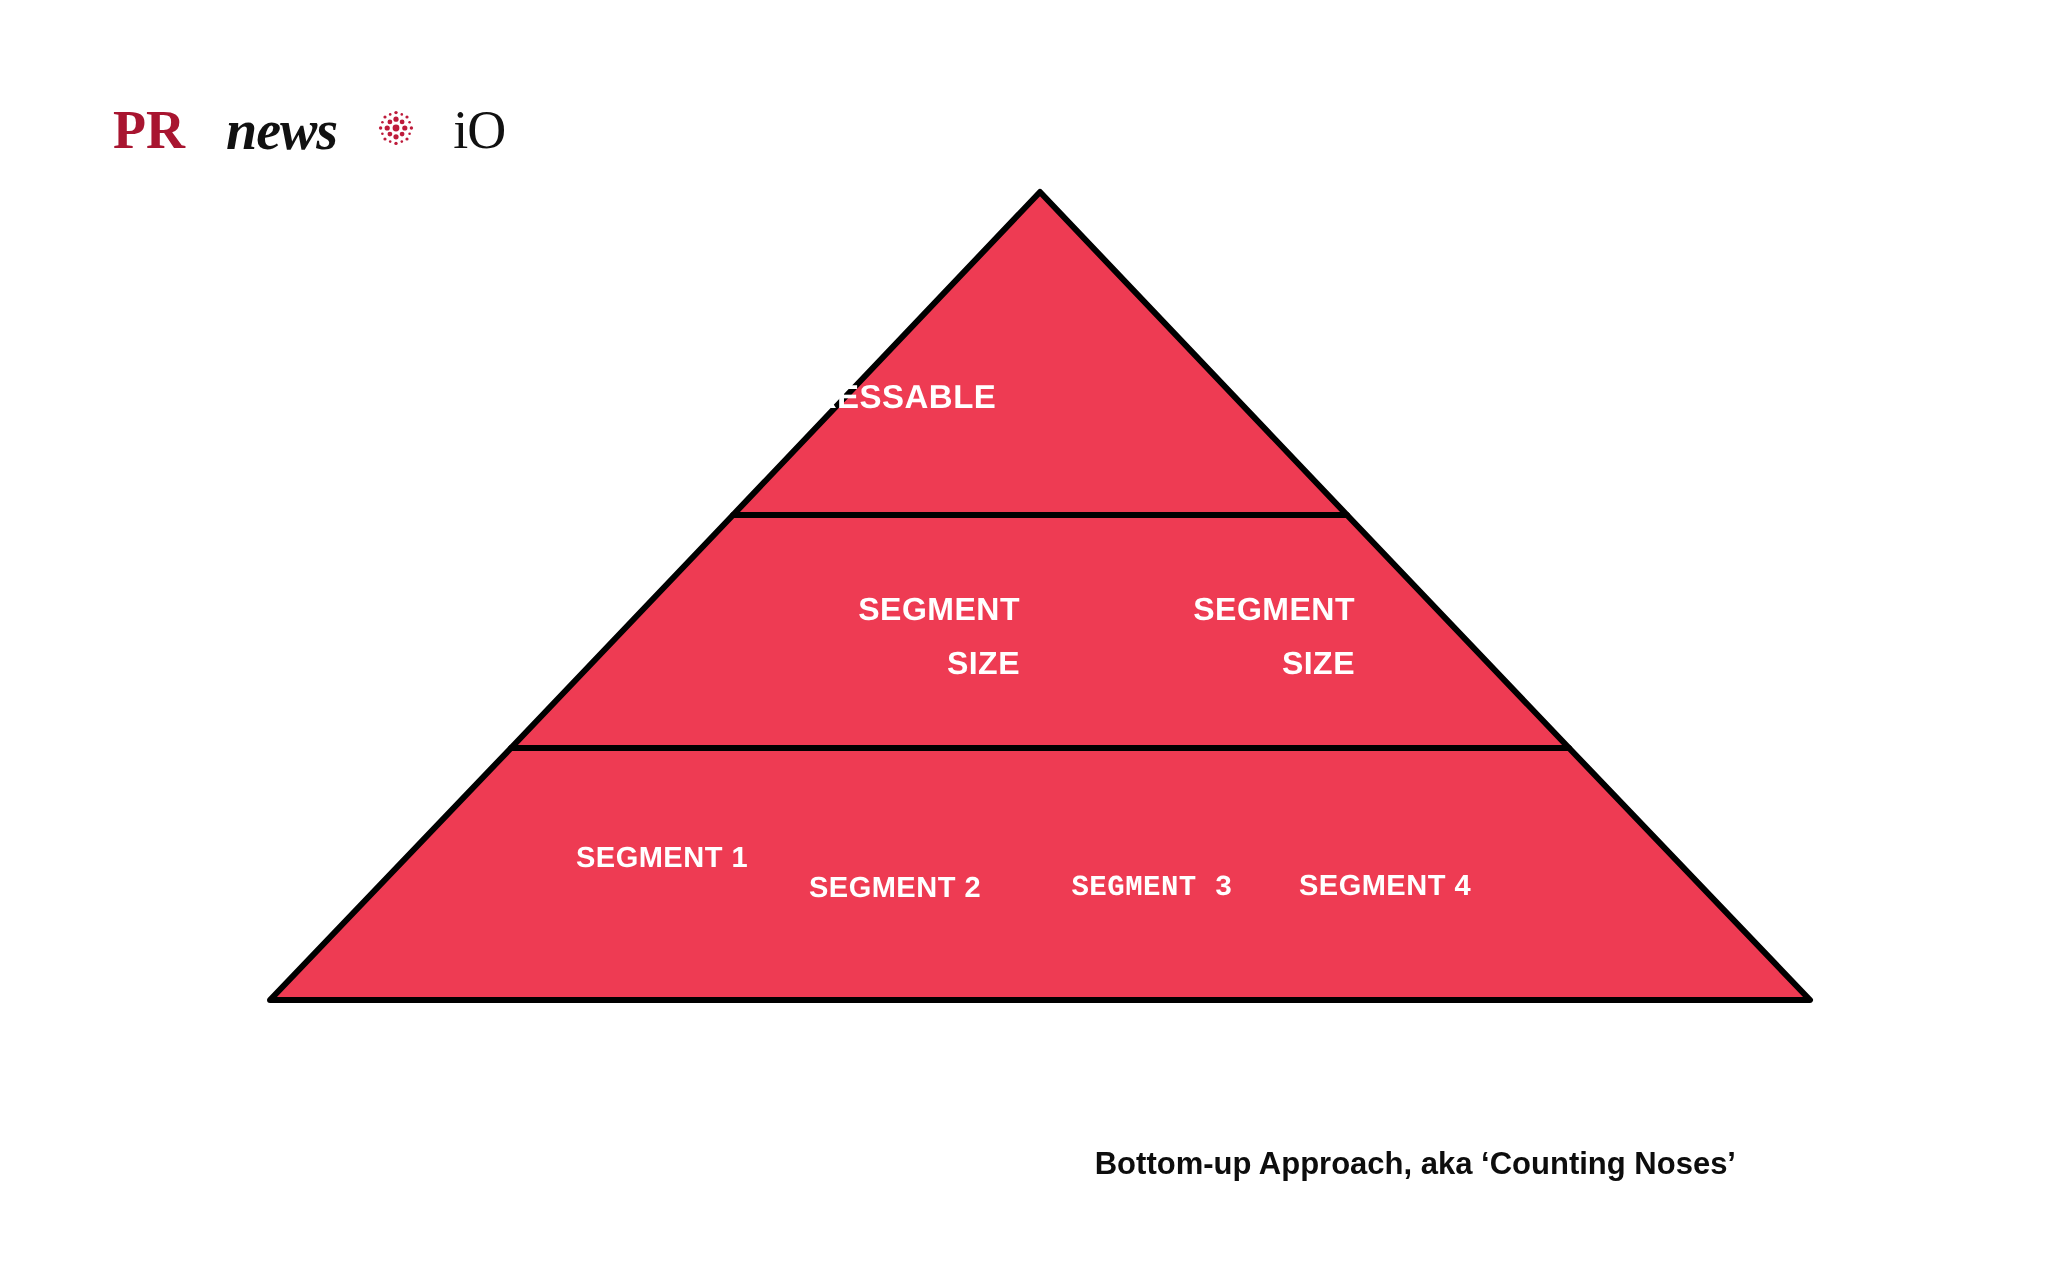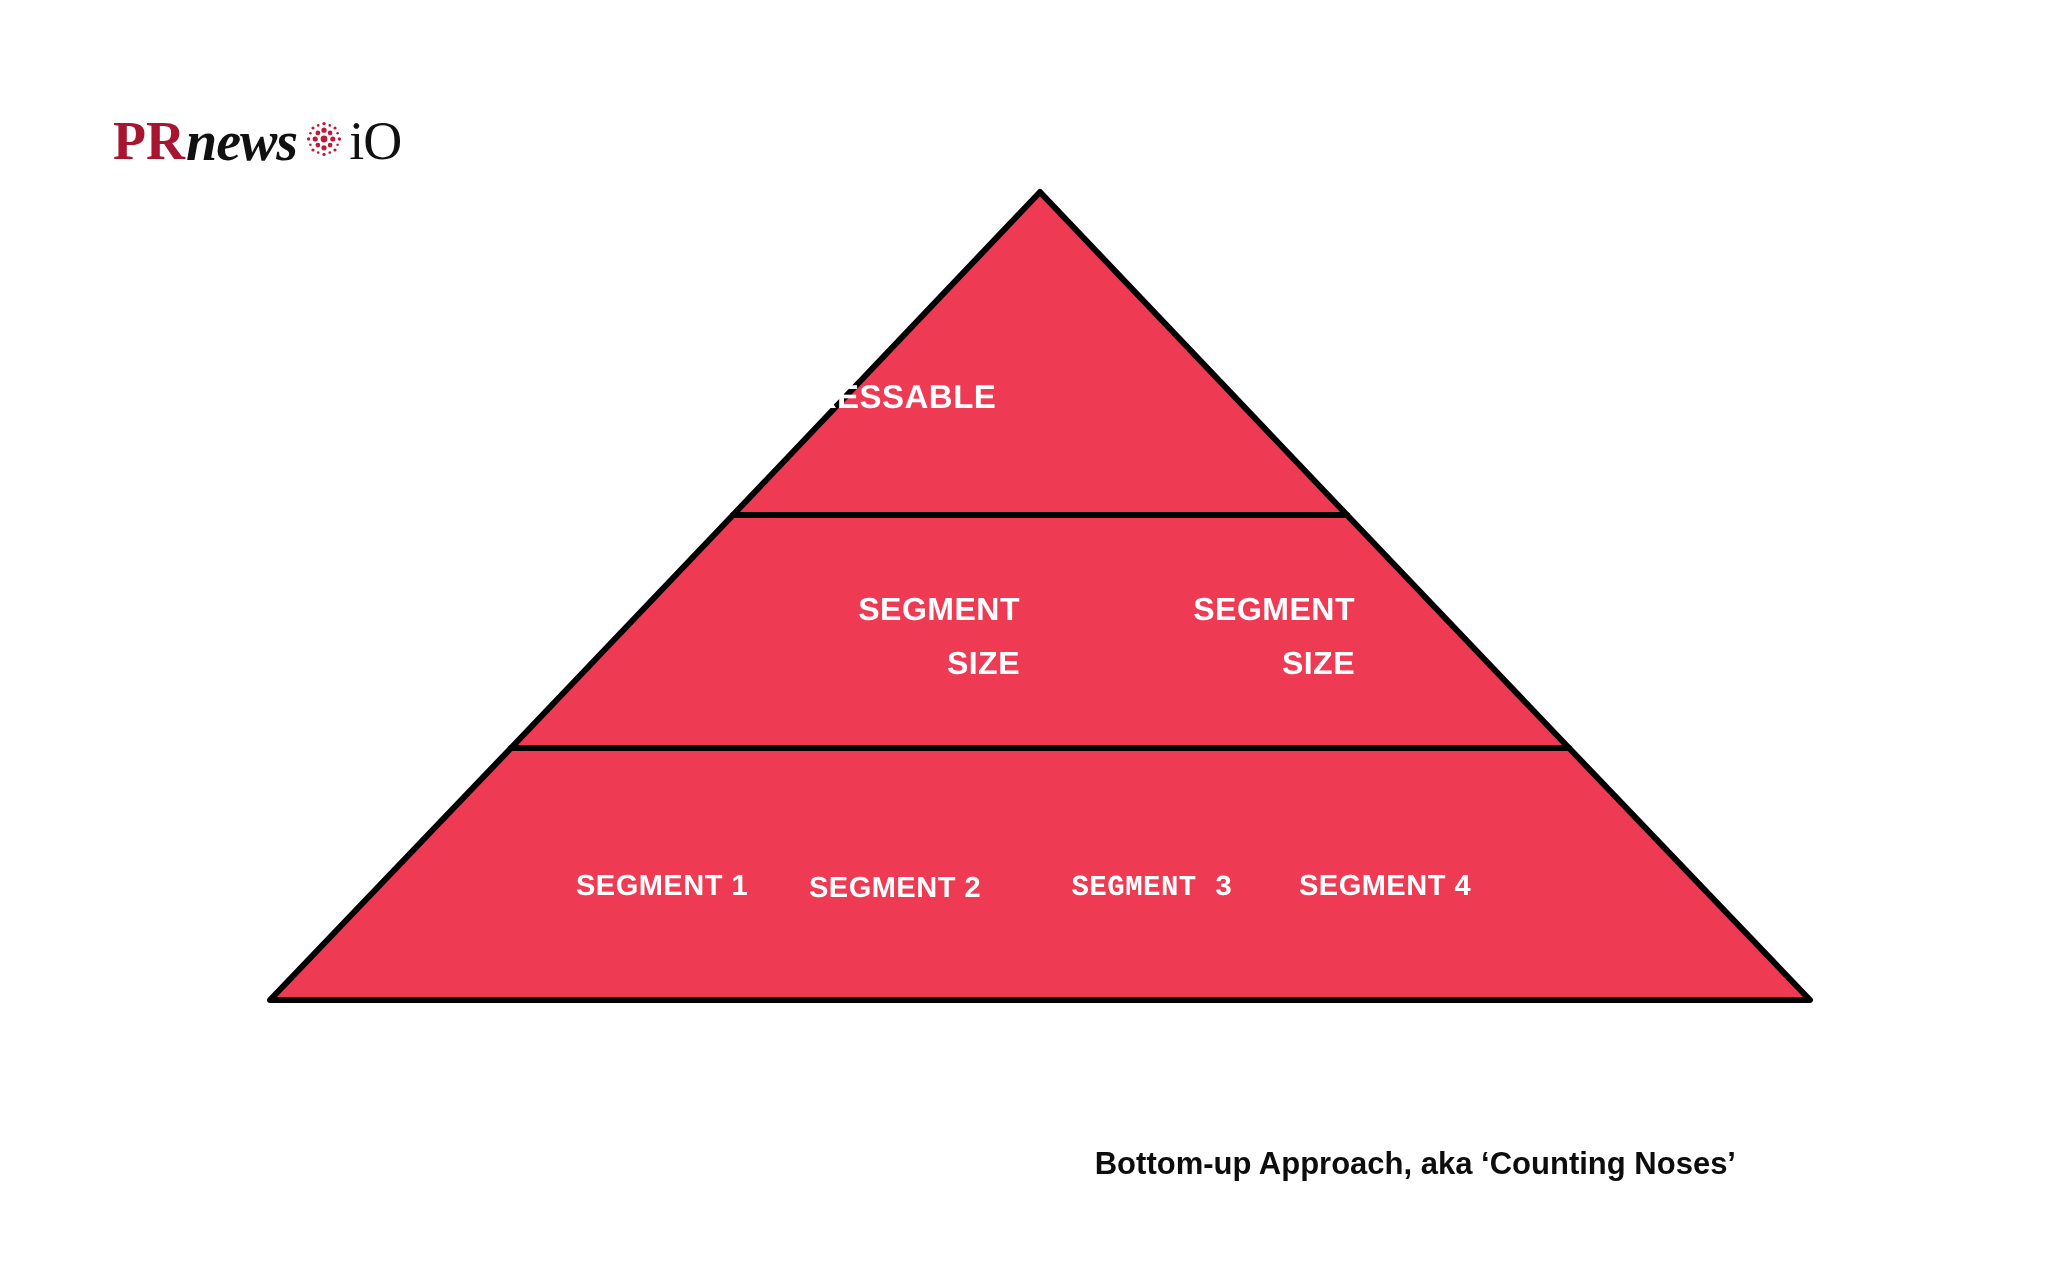--- a/index.html
+++ b/index.html
@@ -12,42 +12,43 @@
     height: 1270px;
     position: relative;
     overflow: hidden;
     font-family: "Liberation Sans", sans-serif;
   }
 
   
   #logo {
     position: absolute;
     left: 113px;
-    top: 110px;
+    top: 99px;
     display: flex;
     align-items: center;
     height: 62px;
     user-select: none;
+    gap: 32px;
   }
   #logo .logo-pr {
     font-family: "Liberation Serif", serif;
     font-weight: bold;
     font-size: 54px;
     color: #A81530;
     letter-spacing: 0px;
     line-height: 1;
   }
   #logo .logo-news {
     font-family: "Liberation Serif", serif;
     font-style: italic;
     font-weight: bold;
     font-size: 56px;
     color: #111111;
     line-height: 1;
-    margin-left: 1px;
+    margin-left: 9px;
     letter-spacing: -1px;
   }
   #logo .logo-dots {
     margin: 0 5px 0 7px;
     display: block;
   }
   #logo .logo-io {
     font-family: "Liberation Serif", serif;
     font-size: 54px;
     color: #111111;
@@ -97,21 +98,21 @@
   #mid-label-1 { left: 720px; top: 582px; }
   #mid-label-2 { left: 1055px; top: 582px; }
 
   
   .bot-label {
     font-size: 29px;
     line-height: 38px;
     text-align: center;
     width: 250px;
   }
-  #bot-label-1 { left: 537px; top: 867px; }
+  #bot-label-1 { left: 537px; top: 839px; }
   #bot-label-2 { left: 770px; top: 869px; }
   #bot-label-3 { left: 1027px; top: 869px; font-family: Liberation Mono, monospace; }
   #bot-label-4 { left: 1260px; top: 867px; }
 
   
   #caption {
     position: absolute;
     left: 0;
     top: 1146px;
     width: 1736px;

